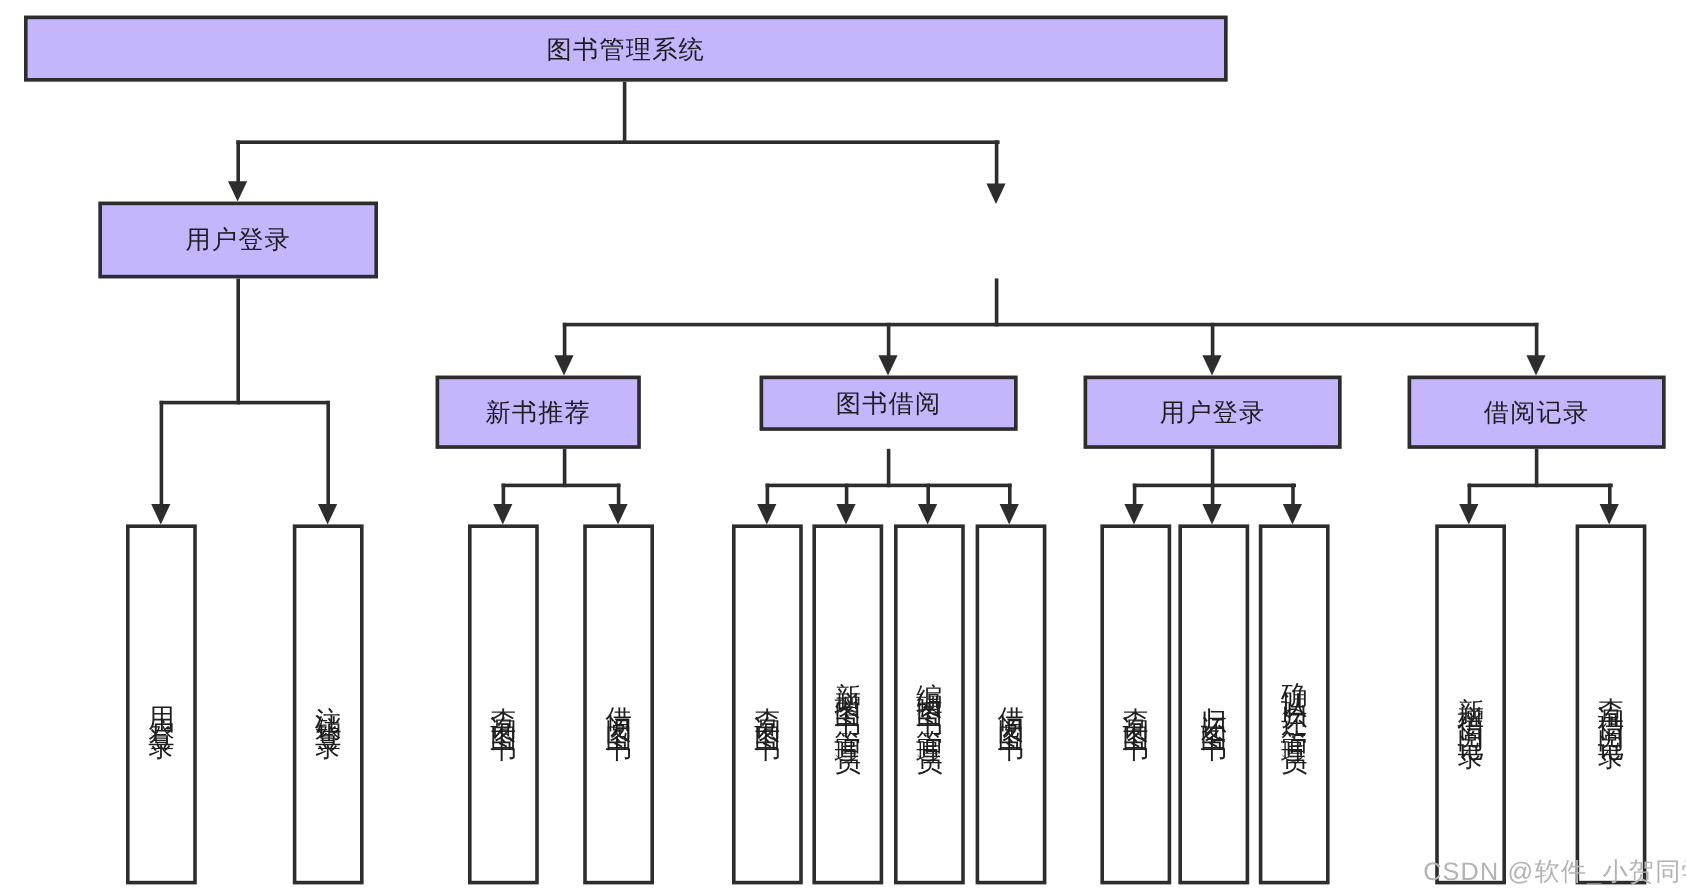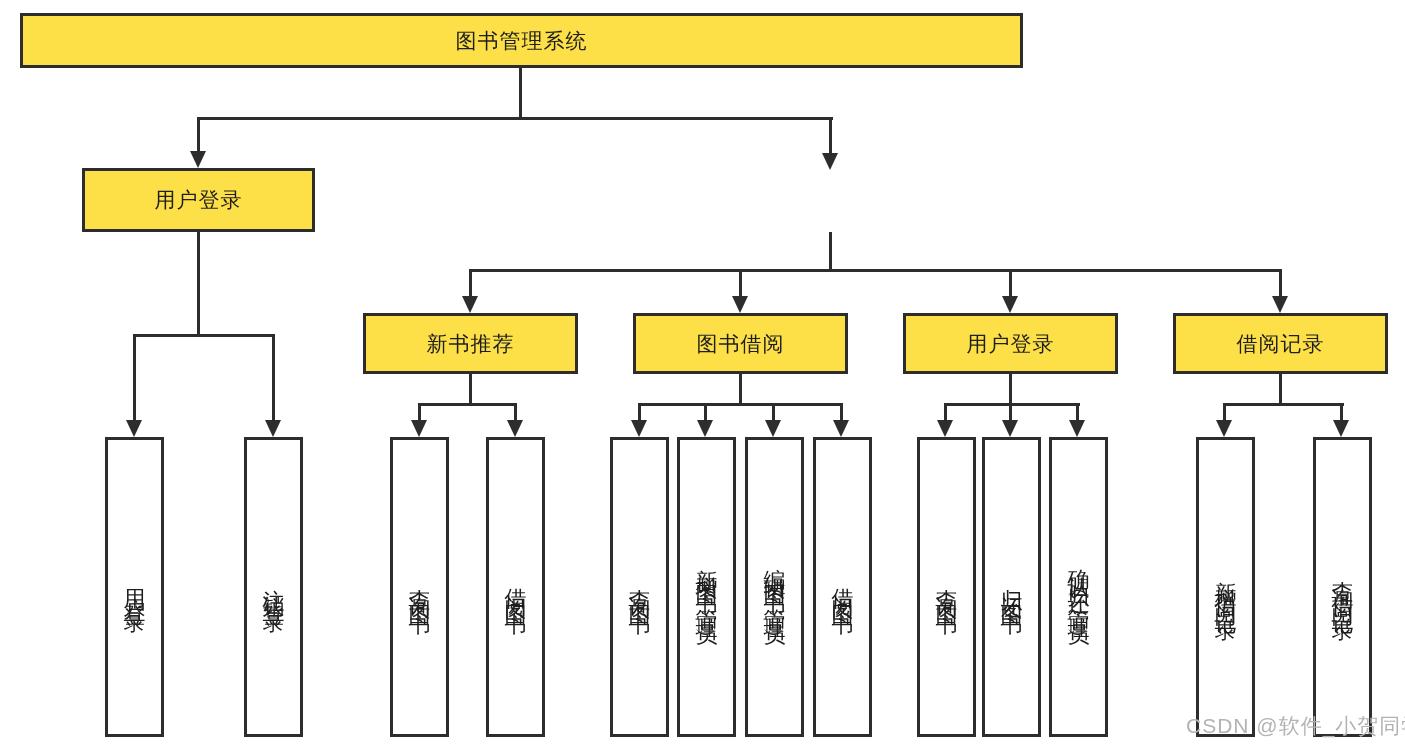--- a/index.html
+++ b/index.html
@@ -8,21 +8,21 @@
     width:1405px;height:747px;
     background:#ffffff;
     font-family:"Liberation Sans","DejaVu Sans",sans-serif;
     overflow:hidden;
   }
   
   .hbox{
     position:absolute;
     box-sizing:border-box;
     border:3px solid #2d2d2d;
-    background:#fde047;
+    background:#c4b5fd;
     display:flex;align-items:center;justify-content:center;
     font-size:21px;color:#1e1e1e;letter-spacing:1px;
     z-index:2;
   }
   
   .vbox{
     position:absolute;
     box-sizing:border-box;
     border:3px solid #2d2d2d;
     background:#ffffff;
@@ -81,22 +81,22 @@
   <div class="ln hln" style="left:469px;top:269px;width:813px;"></div>
   <div class="ln vln" style="left:469px;top:269px;height:29px;"></div>
   <div class="tri" style="left:462px;top:296px;"></div>
   <div class="ln vln" style="left:739px;top:269px;height:29px;"></div>
   <div class="tri" style="left:732px;top:296px;"></div>
   <div class="ln vln" style="left:1009px;top:269px;height:29px;"></div>
   <div class="tri" style="left:1002px;top:296px;"></div>
   <div class="ln vln" style="left:1279px;top:269px;height:29px;"></div>
   <div class="tri" style="left:1272px;top:296px;"></div>
 
-  <div class="hbox" style="left:363px;top:313px;width:215px;height:61px;">新书推荐</div>
-  <div class="hbox" style="left:633px;top:313px;width:215px;height:61px;text-align:center;">图书借阅</div>
+  <div class="hbox" style="left:363px;top:313px;width:171px;height:61px;">新书推荐</div>
+  <div class="hbox" style="left:633px;top:313px;width:215px;height:46px;text-align:center;">图书借阅</div>
   <div class="hbox" style="left:903px;top:313px;width:215px;height:61px;">用户登录</div>
   <div class="hbox" style="left:1173px;top:313px;width:215px;height:61px;">借阅记录</div>
 
   <div class="ln vln" style="left:469px;top:374px;height:32px;"></div>
   <div class="ln hln" style="left:418px;top:403px;width:99px;"></div>
   <div class="ln vln" style="left:418px;top:403px;height:19px;"></div>
   <div class="tri" style="left:411px;top:420px;"></div>
   <div class="ln vln" style="left:514px;top:403px;height:19px;"></div>
   <div class="tri" style="left:507px;top:420px;"></div>
 

